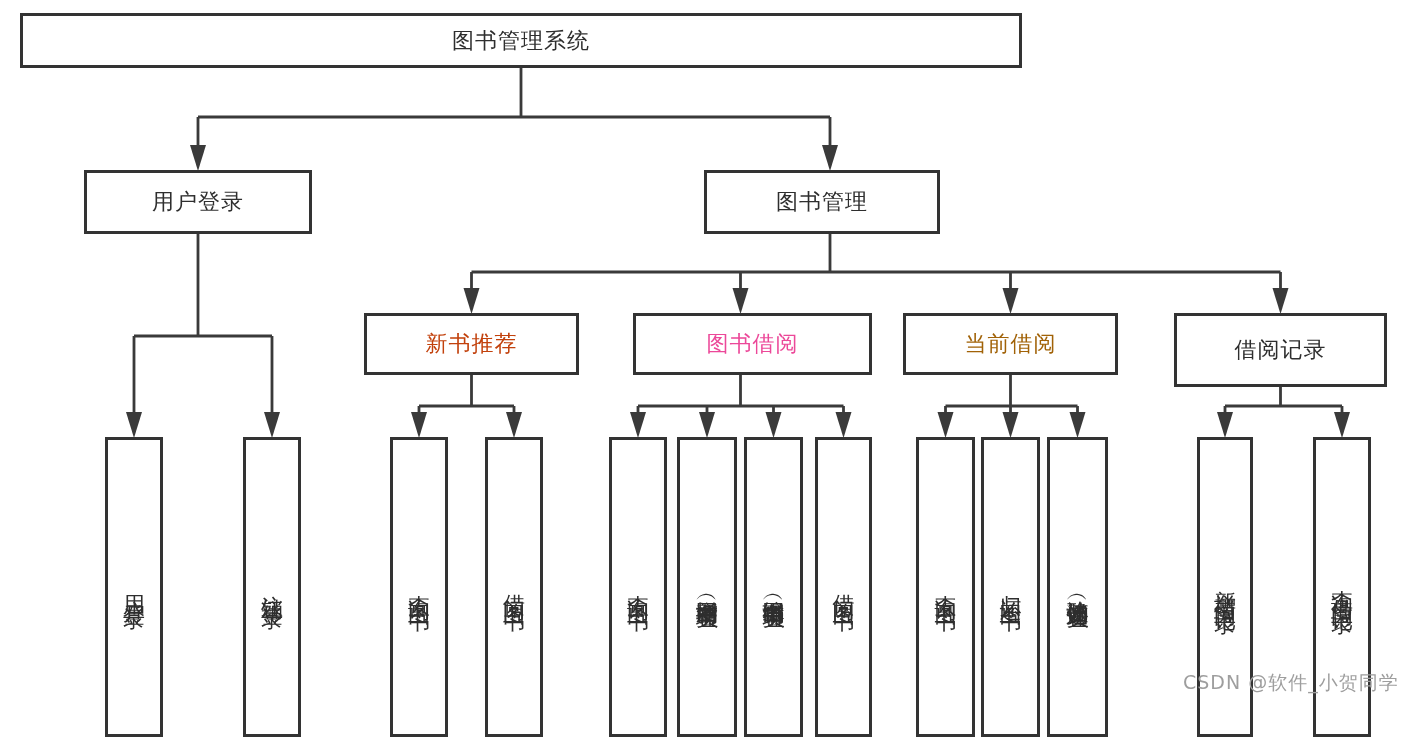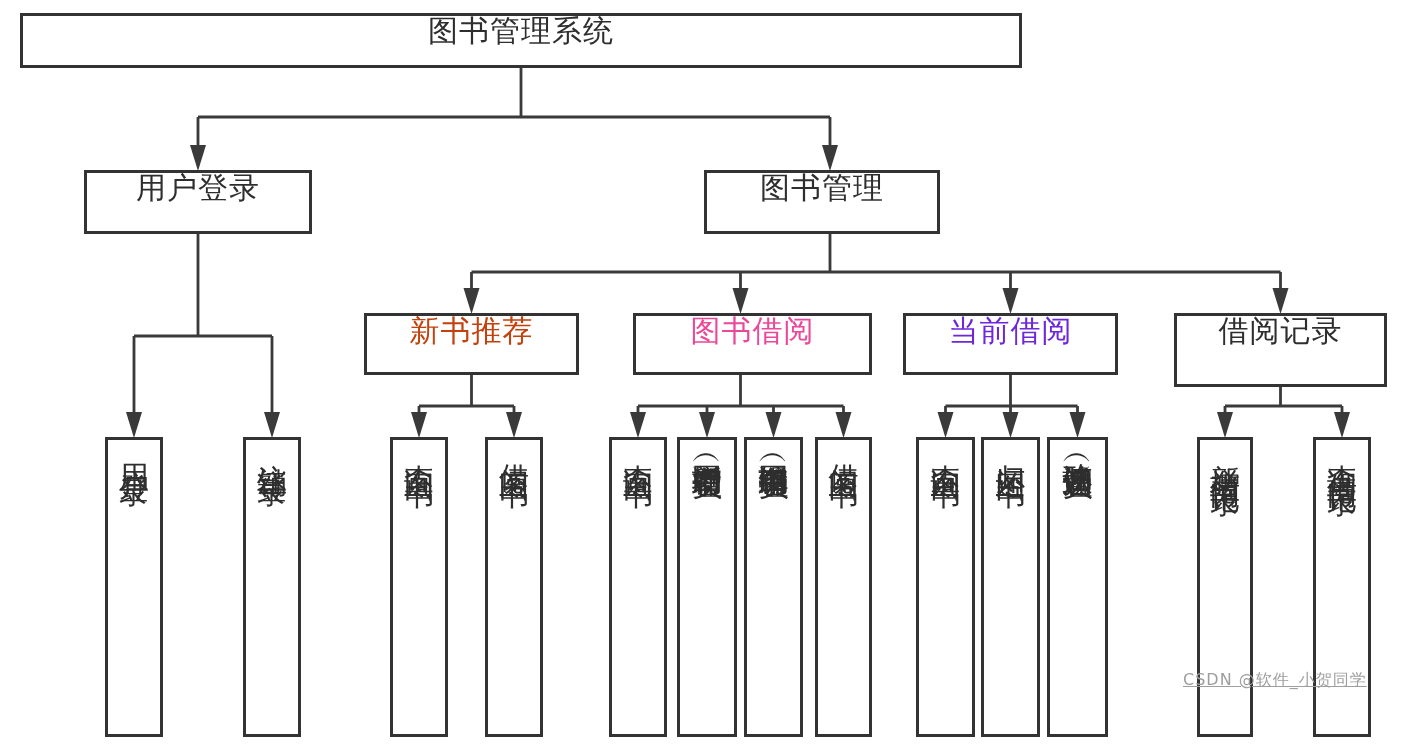--- a/index.html
+++ b/index.html
@@ -20,45 +20,44 @@
     left: 0;
     top: 0;
     pointer-events: none;
   }
   .node {
     position: absolute;
     box-sizing: border-box;
     border: 3px solid #333333;
     background: #ffffff;
     display: flex;
-    align-items: flex-start;
+    align-items: center;
     justify-content: center;
     color: #2e2e2e;
-    font-size: 30px;
+    font-size: 22px;
     line-height: 1;
   }
   .node .node-label {
     letter-spacing: 1px;
     white-space: nowrap;
   }
   .node.vertical .node-label {
     writing-mode: vertical-rl;
     text-orientation: mixed;
     white-space: nowrap;
   }
   .watermark {
     position: absolute;
     left: 1183px;
     top: 670px;
-    font-size: 16px;
+    font-size: 19px;
     letter-spacing: 1px;
     color: rgba(158, 158, 158, 0.95);
     white-space: nowrap;
     z-index: 5;
-    text-decoration: underline;
   }
 </style>
 </head>
 <body>
 
 <div class="canvas">
   <svg id="connectors" width="1405" height="747" viewBox="0 0 1405 747">
       <path d="M521 68V117 M198 117H830 M198 117V152 M830 117V152 M198 234V336 M134 336H272 M134 336V419 M272 336V419 M830 234V272 M471.5 272H1280.5 M471.5 272V295 M740.5 272V295 M1010.5 272V295 M1280.5 272V295 M471.5 375V406 M419 406H514 M419 406V419 M514 406V419 M740.5 375V406 M638 406H843.5 M638 406V419 M707 406V419 M773.5 406V419 M843.5 406V419 M1010.5 375V406 M945.5 406H1077.5 M945.5 406V419 M1010.5 406V419 M1077.5 406V419 M1280.5 375V406 M1225 406H1342 M1225 406V419 M1342 406V419" fill="none" stroke="#3a3a3a" stroke-width="2.8"></path>
       <polygon points="190,145 206,145 198,171" fill="#3a3a3a"></polygon>
       <polygon points="822,145 838,145 830,171" fill="#3a3a3a"></polygon>
@@ -89,21 +88,21 @@
       </div>
       <div class="node" style="left: 704px; top: 170px; width: 236px; height: 64px; border-color: rgb(51, 51, 51); color: rgb(46, 46, 46);">
         <span class="node-label">图书管理</span>
       </div>
       <div class="node" style="left: 364px; top: 313px; width: 215px; height: 62px; border-color: rgb(51, 51, 51); color: #c2410c;">
         <span class="node-label">新书推荐</span>
       </div>
       <div class="node" style="left: 633px; top: 313px; width: 239px; height: 62px; border-color: rgb(51, 51, 51); color: #ec4899;">
         <span class="node-label">图书借阅</span>
       </div>
-      <div class="node" style="left: 903px; top: 313px; width: 215px; height: 62px; border-color: rgb(51, 51, 51); color: #6d28d9;">
+      <div class="node" style="left: 903px; top: 313px; width: 215px; height: 62px; border-color: rgb(51, 51, 51); color: #a16207;">
         <span class="node-label">当前借阅</span>
       </div>
       <div class="node" style="left: 1174px; top: 313px; width: 213px; height: 74px; border-color: rgb(51, 51, 51); color: rgb(46, 46, 46);">
         <span class="node-label">借阅记录</span>
       </div>
       <div class="node vertical" style="left: 105px; top: 437px; width: 58px; height: 300px; border-color: rgb(51, 51, 51); color: rgb(46, 46, 46);">
         <span class="node-label" style="letter-spacing: 5px;">用户登录</span>
       </div>
       <div class="node vertical" style="left: 243px; top: 437px; width: 58px; height: 300px; border-color: rgb(51, 51, 51); color: rgb(46, 46, 46);">
         <span class="node-label" style="letter-spacing: 5px;">注销登录</span>

